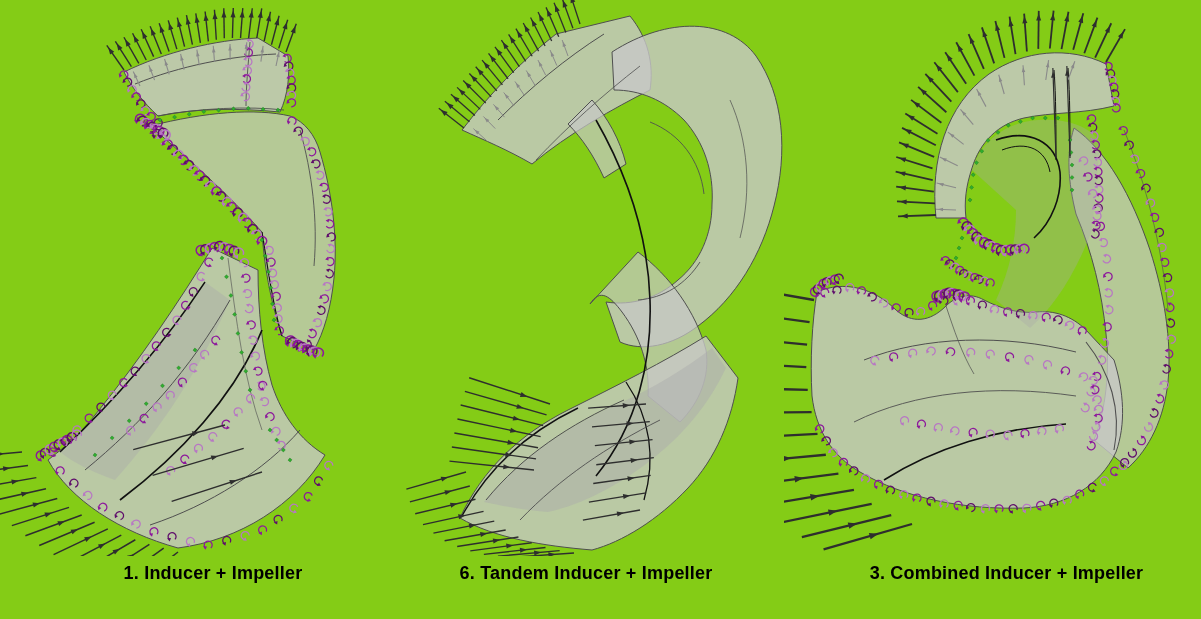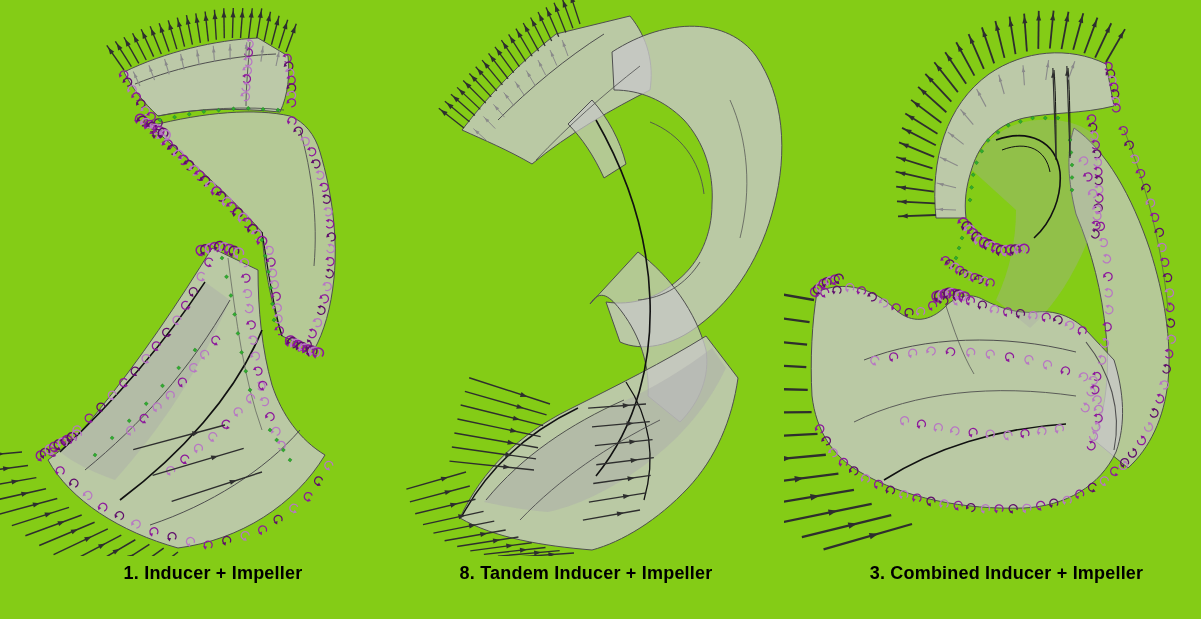--- a/index.html
+++ b/index.html
@@ -999,21 +999,21 @@
           <line x1="196.26624854443583" y1="464.74337667235386" x2="253.83392533963251" y2="457.6749547548553" stroke="#2e2e2e" stroke-width="1.3"></line>
           <polygon points="237.71497583697743,459.6541128917549 231.07426352086915,463.00841459772704 230.4600420301072,458.0059819934548" fill="#2e2e2e"></polygon>
           <line x1="193.25507247368685" y1="483.5158110390934" x2="250.69062046069794" y2="475.44377118340964" stroke="#2e2e2e" stroke-width="1.3"></line>
           <polygon points="234.60866702433484,477.7039423430011 228.02750675756323,481.1736295829503 227.32607432872447,476.18267851649273" fill="#2e2e2e"></polygon>
           <line x1="188.90828441822816" y1="502.0391264972815" x2="246.19420817274616" y2="492.9659275249481" stroke="#2e2e2e" stroke-width="1.3"></line>
           <polygon points="230.15414952148112,495.50642323720143 223.63454598921652,499.09043911078277 222.84611628541376,494.1124898741833" fill="#2e2e2e"></polygon>
           <line x1="182.88115032529194" y1="520.071594304682" x2="240" y2="510" stroke="#2e2e2e" stroke-width="1.3"></line>
           <polygon points="224.00672209108174,512.8200464053109 217.55066122771694,516.5172991865702 216.6754744122756,511.5538681113887" fill="#2e2e2e"></polygon>
         </g>
       </svg>
-    <div class="caption">8. Tandem Inducer + Impeller</div>
+    <div class="caption">6. Tandem Inducer + Impeller</div>
   </div>
 
   <div class="panel" id="panel3">
     <svg id="svg3" width="411" height="556" viewBox="0 0 411 556">
         <g>
           <path d="M152,218 C146,160 162,105 205,74 C240,50 285,46 322,64 L330,106 C298,114 268,112 240,118 C214,124 196,142 188,168 C182,186 180,202 182,218 Z" fill="#c8c8c8" fill-opacity="0.82" stroke="#4f4f4f" stroke-width="1"></path>
           <path d="M290,128 C322,150 348,196 366,250 C380,294 388,340 384,382 C380,418 366,448 344,468 L310,440 C322,408 326,372 322,334 C318,292 308,252 292,214 C284,182 282,152 290,128 Z" fill="#c8c8c8" fill-opacity="0.72" stroke="#4f4f4f" stroke-width="1"></path>
           <path d="M33,292 C60,280 90,288 112,310 C128,324 146,322 162,306 C172,296 186,292 200,300 C216,308 234,314 252,312 C270,310 288,316 302,330 L330,360 C340,392 342,424 332,452 C316,486 282,506 240,508 C180,510 120,498 76,472 C48,456 32,430 28,396 C26,360 28,322 33,292 Z" fill="#c8c8c8" fill-opacity="0.8" stroke="#4f4f4f" stroke-width="1"></path>
           <path d="M188,170 C196,142 222,122 254,120 C282,118 306,126 316,142 L308,230 C290,278 268,308 246,328 L212,300 C226,270 232,240 232,210 Z" fill="#aaaaaa" fill-opacity="0.35" stroke="none" stroke-width="1"></path>
         </g>

